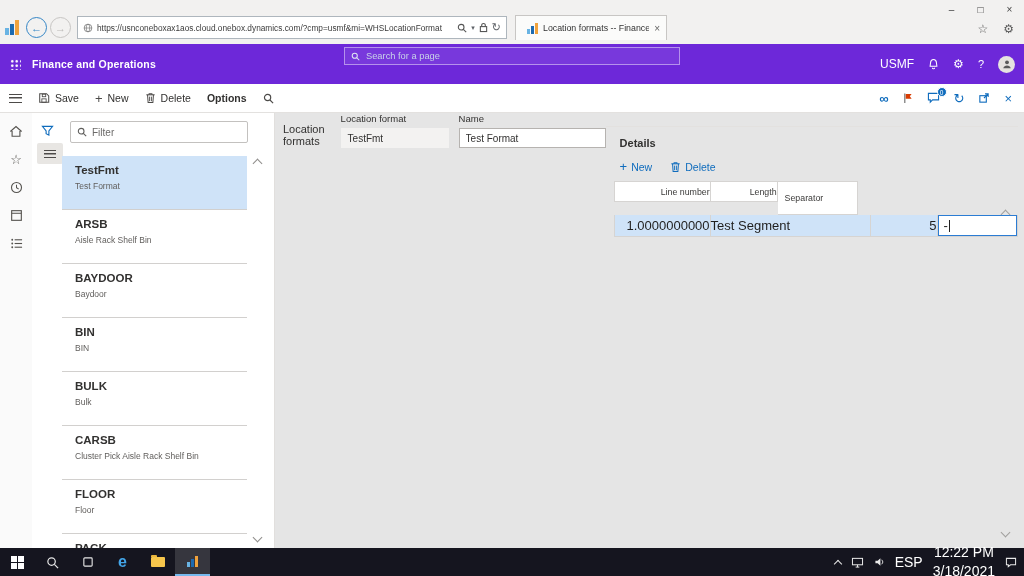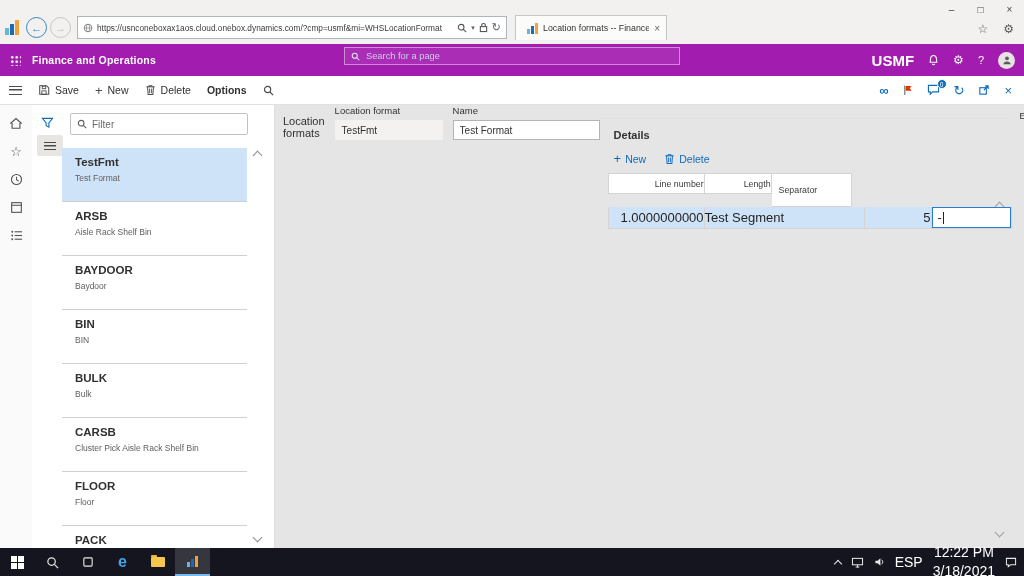--- a/index.html
+++ b/index.html
@@ -27,29 +27,29 @@
 .tab-close{color:#666;font-size:10px}
 .browser-icons{position:absolute;right:10px;top:23px;display:flex;gap:15px;color:#595959;font-size:12px;line-height:1}
 .i-star::before{content:"☆"}
 .i-gear::before{content:"⚙"}
 .i-caret::before{content:"▾";font-size:7px}
 .i-refresh::before{content:"↻"}
 .i-inf::before{content:"∞";font-weight:bold;font-size:13px}
 .i-plus::before{content:"+";font-size:13px;line-height:1}
 
 
-.topbar{height:32px;background:#a21caf;position:relative;flex:none;color:#fff}
+.topbar{height:40px;background:#6d28d9;position:relative;flex:none;color:#fff}
 .tbl{position:absolute;left:0;top:0;bottom:0;display:flex;align-items:center;gap:11px;padding-left:10px}
 .waffle{width:11px;height:11px;background-image:radial-gradient(circle,#fff 1.1px,transparent 1.4px);background-size:4.5px 4.5px;cursor:pointer}
 .app-name{font-size:10.5px;font-weight:bold;letter-spacing:.2px}
 .tb-search{position:absolute;left:344px;top:3px;width:336px;height:18px;background:rgba(255,255,255,.08);border:1px solid rgba(255,255,255,.45);display:flex;align-items:center;padding:0 6px;gap:6px;color:#dfe6f2}
 .tb-search input{flex:1;background:transparent;border:none;outline:none;color:#fff;font-size:9.3px}
 .tb-search input::placeholder{color:#c9d3e8}
 .tbr{position:absolute;right:9px;top:0;bottom:0;display:flex;align-items:center;gap:14px}
-.company{font-size:15px;font-weight:bold;cursor:pointer}
+.company{font-size:12px;font-weight:normal;cursor:pointer}
 .avatar{width:17px;height:17px;border-radius:50%;background:#e6e3e0;display:flex;align-items:center;justify-content:center;cursor:pointer}
 
 
 .apane{height:29px;background:#fff;border-bottom:1px solid #e3e1df;display:flex;align-items:center;flex:none}
 .apl{display:flex;align-items:center;gap:16px;padding-left:9px}
 .ap-item{display:flex;align-items:center;gap:5px;font-size:10.5px;color:#323130;cursor:pointer}
 .ap-item .ico{color:#4d4b49;display:flex;line-height:1}
 .options{font-weight:bold}
 .burger{width:13px;height:9px;border-top:1.5px solid #4d4b49;border-bottom:1.5px solid #4d4b49;background:linear-gradient(#4d4b49,#4d4b49) center/100% 1.5px no-repeat;cursor:pointer}
 .apr{margin-left:auto;display:flex;align-items:center;gap:14px;padding-right:12px;color:#0f6cbd}
@@ -77,21 +77,21 @@
 .fmt-desc{font-size:8.5px;color:#605e5c;margin-top:5px}
 .chev{display:block;width:7px;height:7px;border-right:1.5px solid #8f8d8b;border-bottom:1.5px solid #8f8d8b}
 .chev.up{transform:rotate(-135deg)}
 .chev.down{transform:rotate(45deg)}
 .lp-up{position:absolute;right:13px;top:47px;cursor:pointer}
 .lp-down{position:absolute;right:13px;bottom:7px;cursor:pointer}
 
 
 .main{flex:1;min-width:0;display:flex;flex-direction:row;padding-right:24px;position:relative}
 .page-title{font-size:11px;margin:10px 0 10px 8px}
-.fields-row{display:flex;gap:10px;margin-left:10px}
+.fields-row{display:flex;gap:10px;margin-left:16px}
 .fld-label{font-size:9.5px;margin-bottom:4px;display:block}
 .ro-box{width:108px;height:20px;background:#f3f2f1;display:flex;align-items:center;padding:0 7px;font-size:10px}
 .txt-input{width:147px;height:20px;border:1px solid #b6b3b0;padding:0 6px;font-size:10px;color:#323130;outline:none}
 .details{margin-top:13px;border-top:1px solid #e3e1df;flex:1;position:relative;min-height:0}
 .details-hd{font-size:11px;font-weight:bold;padding:10px 0 0 14px}
 .dtb{display:flex;gap:18px;padding:11px 0 8px 14px}
 .link-btn{display:flex;align-items:center;gap:4px;color:#0f6cbd;font-size:10.5px;cursor:pointer}
 .grid{margin-left:8px}
 .ghead,.grow{display:flex}
 .gc{display:flex;align-items:center;padding:0 0;border-right:1px solid #d6d4d2;border-bottom:1px solid #d6d4d2}

